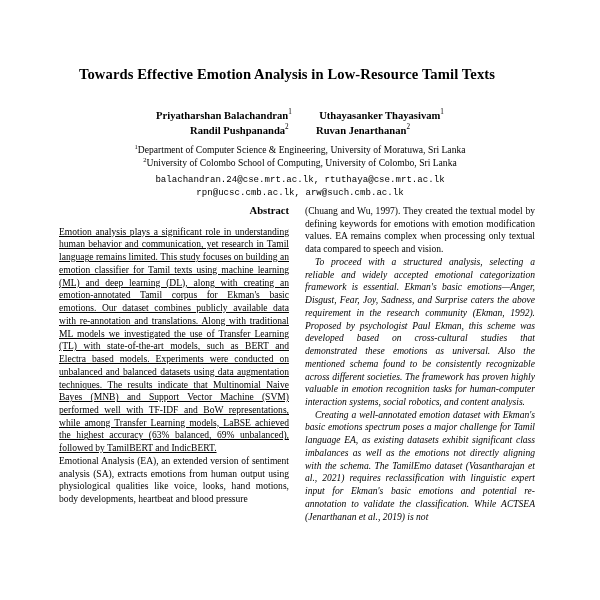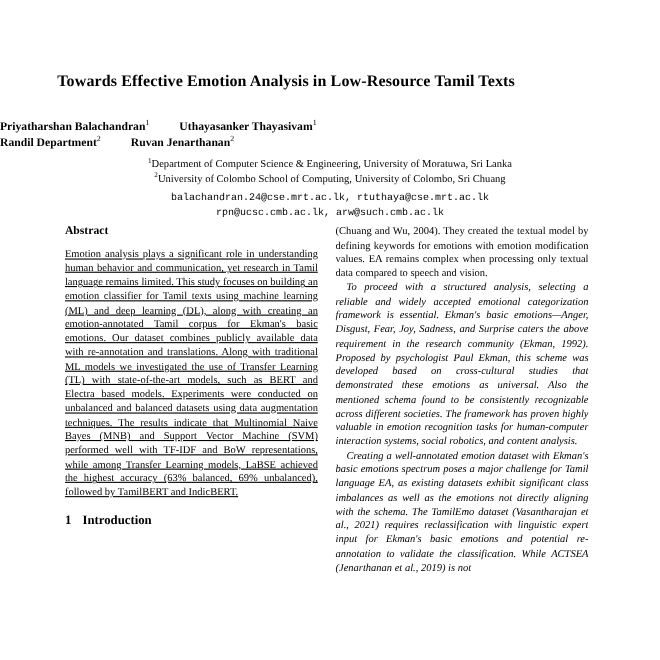--- a/index.html
+++ b/index.html
@@ -18,30 +18,31 @@
     width: 600px;
     height: 600px;
     position: relative;
     overflow: hidden;
     padding: 0;
     box-sizing: border-box;
   }
 
   
   .title {
-    text-align: left;
+    text-align: center;
     font-size: 14.6px;
     font-weight: bold;
     letter-spacing: 0.1px;
     margin: 0;
     padding: 66px 78px 0 52px;
     line-height: 1.2;
   }
 
   .authors {
+    text-align: center;
     margin-top: 24px;
     font-size: 10.6px;
     font-weight: bold;
     line-height: 1.42;
   }
   .author-row {
     display: block;
     white-space: nowrap;
   }
   .author-name { display: inline-block; }
@@ -83,21 +84,21 @@
     position: absolute;
     top: 0;
     width: 230px;
     height: 395px;
     overflow: hidden;
   }
   .col-left  { left: 59px; }
   .col-right { left: 305px; }
 
   .section-head-centered {
-    text-align: left;
+    text-align: right;
     font-weight: bold;
     font-size: 10.6px;
     margin: 0 0 8px 0;
     line-height: 1.2;
   }
 
   .section-head {
     font-weight: bold;
     font-size: 11.6px;
     margin: 11px 0 6px 0;
@@ -133,51 +134,51 @@
 
   <h1 class="title">Towards Effective Emotion Analysis in Low-Resource Tamil Texts</h1>
 
   <div class="authors">
     <span class="author-row">
       <span class="author-name"><span>Priyatharshan Balachandran</span><sup>1</sup></span>
       <span class="author-gap"></span>
       <span class="author-name"><span>Uthayasanker Thayasivam</span><sup>1</sup></span>
     </span>
     <span class="author-row">
-      <span class="author-name"><span>Randil Department</span><sup>2</sup></span>
+      <span class="author-name"><span>Randil Pushpananda</span><sup>2</sup></span>
       <span class="author-gap"></span>
       <span class="author-name"><span>Ruvan Jenarthanan</span><sup>2</sup></span>
     </span>
   </div>
 
   <div class="affiliations">
     <span class="affiliation"><sup>1</sup><span>Department of Computer Science &amp; Engineering, University of Moratuwa, Sri Lanka</span></span>
-    <span class="affiliation"><sup>2</sup><span>University of Colombo School of Computing, University of Colombo, Sri Chuang</span></span>
+    <span class="affiliation"><sup>2</sup><span>University of Colombo School of Computing, University of Colombo, Sri Lanka</span></span>
   </div>
 
   <div class="emails">
     <span class="email-line">balachandran.24@cse.mrt.ac.lk, rtuthaya@cse.mrt.ac.lk</span>
     <span class="email-line">rpn@ucsc.cmb.ac.lk, arw@such.cmb.ac.lk</span>
   </div>
 
   <div class="columns">
 
     <div class="col col-left">
       <div class="abstract-section">
         <div class="section-head-centered">Abstract</div>
         <div class="abstract-body">
           <p class="para">Emotion analysis plays a significant role in understanding human behavior and communication, yet research in Tamil language remains limited. This study focuses on building an emotion classifier for Tamil texts using machine learning (ML) and deep learning (DL), along with creating an emotion-annotated Tamil corpus for Ekman's basic emotions. Our dataset combines publicly available data with re-annotation and translations. Along with traditional ML models we investigated the use of Transfer Learning (TL) with state-of-the-art models, such as BERT and Electra based models. Experiments were conducted on unbalanced and balanced datasets using data augmentation techniques. The results indicate that Multinomial Naive Bayes (MNB) and Support Vector Machine (SVM) performed well with TF-IDF and BoW representations, while among Transfer Learning models, LaBSE achieved the highest accuracy (63% balanced, 69% unbalanced), followed by TamilBERT and IndicBERT.</p>
         </div>
       </div>
 
       <div class="intro-section">
-        <div class="section-head"><span class="secnum">1</span><span>Introduction</span></div>
+        <p class="para">Emotional Analysis (EA), an extended version of sentiment analysis (SA), extracts emotions from human output using physiological qualities like voice, looks, hand motions, body developments, heartbeat and blood pressure</p>
       </div>
     </div>
 
     <div class="col col-right">
-      <p class="para" style="text-indent: 0px;">(Chuang and Wu, 2004). They created the textual model by defining keywords for emotions with emotion modification values. EA remains complex when processing only textual data compared to speech and vision.</p>
+      <p class="para" style="text-indent: 0px;">(Chuang and Wu, 1997). They created the textual model by defining keywords for emotions with emotion modification values. EA remains complex when processing only textual data compared to speech and vision.</p>
         <p class="para" style="text-indent: 10px;">To proceed with a structured analysis, selecting a reliable and widely accepted emotional categorization framework is essential. Ekman's basic emotions—Anger, Disgust, Fear, Joy, Sadness, and Surprise caters the above requirement in the research community (Ekman, 1992). Proposed by psychologist Paul Ekman, this scheme was developed based on cross-cultural studies that demonstrated these emotions as universal. Also the mentioned schema found to be consistently recognizable across different societies. The framework has proven highly valuable in emotion recognition tasks for human-computer interaction systems, social robotics, and content analysis.</p>
       <p class="para">Creating a well-annotated emotion dataset with Ekman's basic emotions spectrum poses a major challenge for Tamil language EA, as existing datasets exhibit significant class imbalances as well as the emotions not directly aligning with the schema. The TamilEmo dataset (Vasantharajan et al., 2021) requires reclassification with linguistic expert input for Ekman's basic emotions and potential re-annotation to validate the classification. While ACTSEA (Jenarthanan et al., 2019) is not</p>
     </div>
 
   </div>
 </div>
 
 </body></html>

